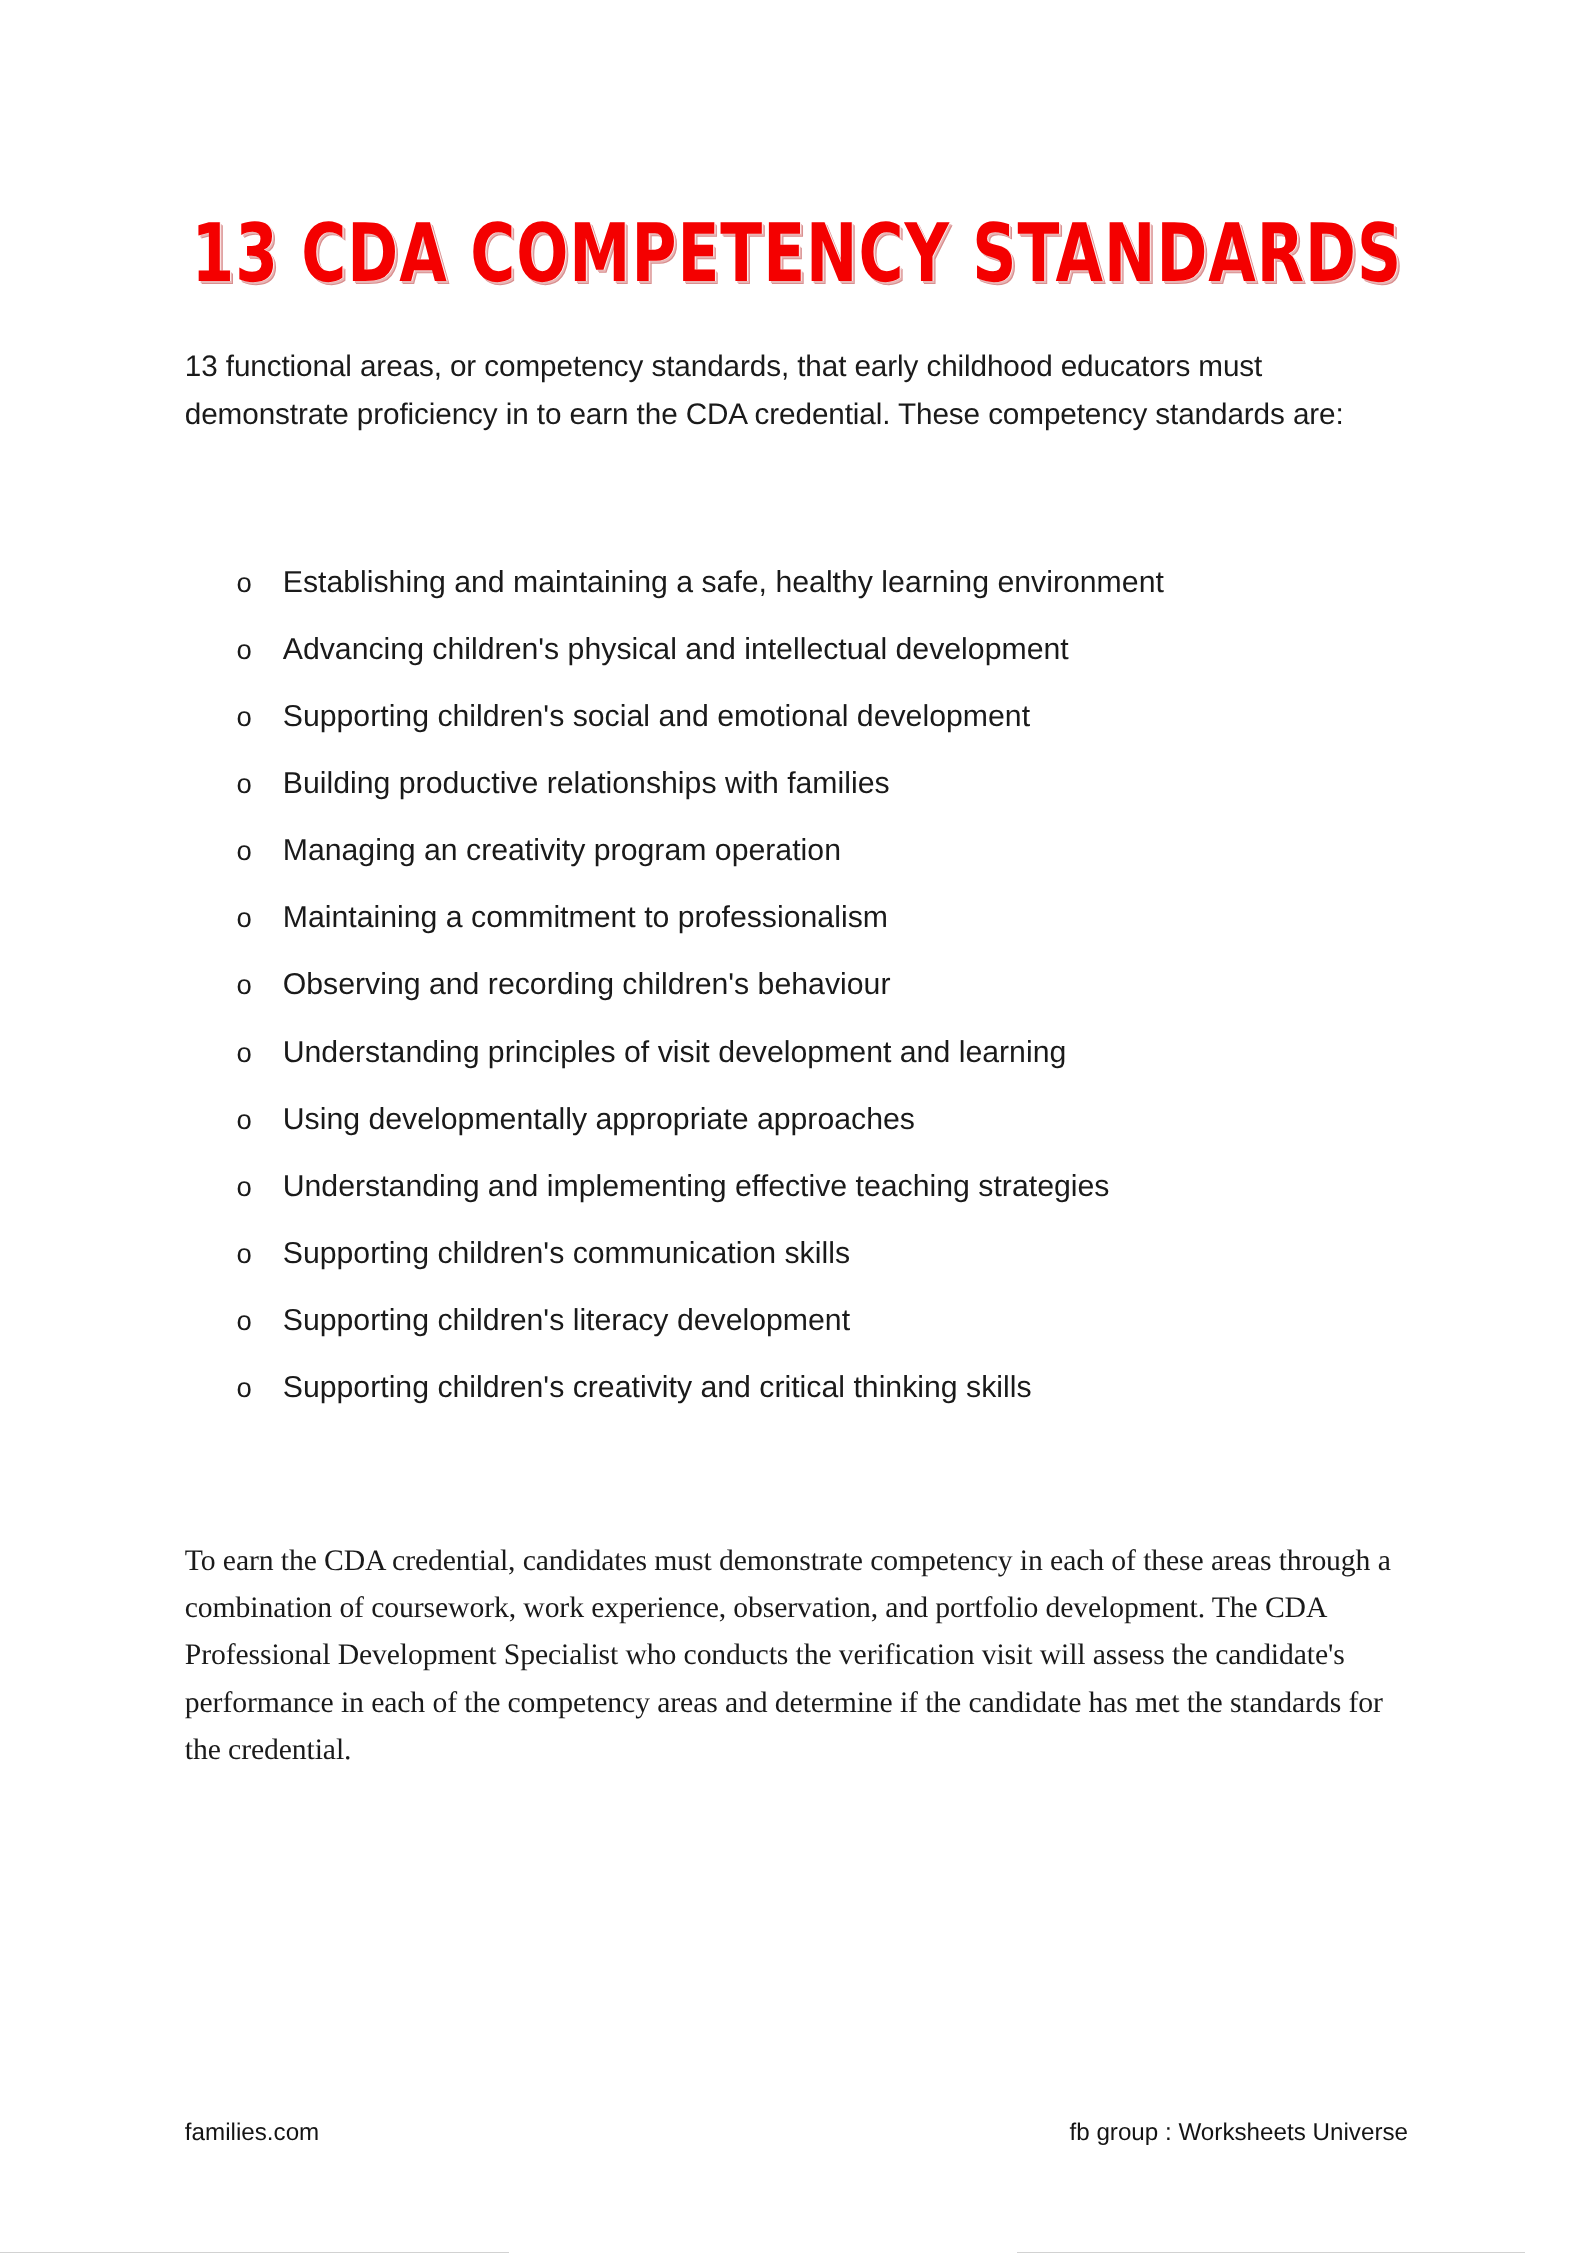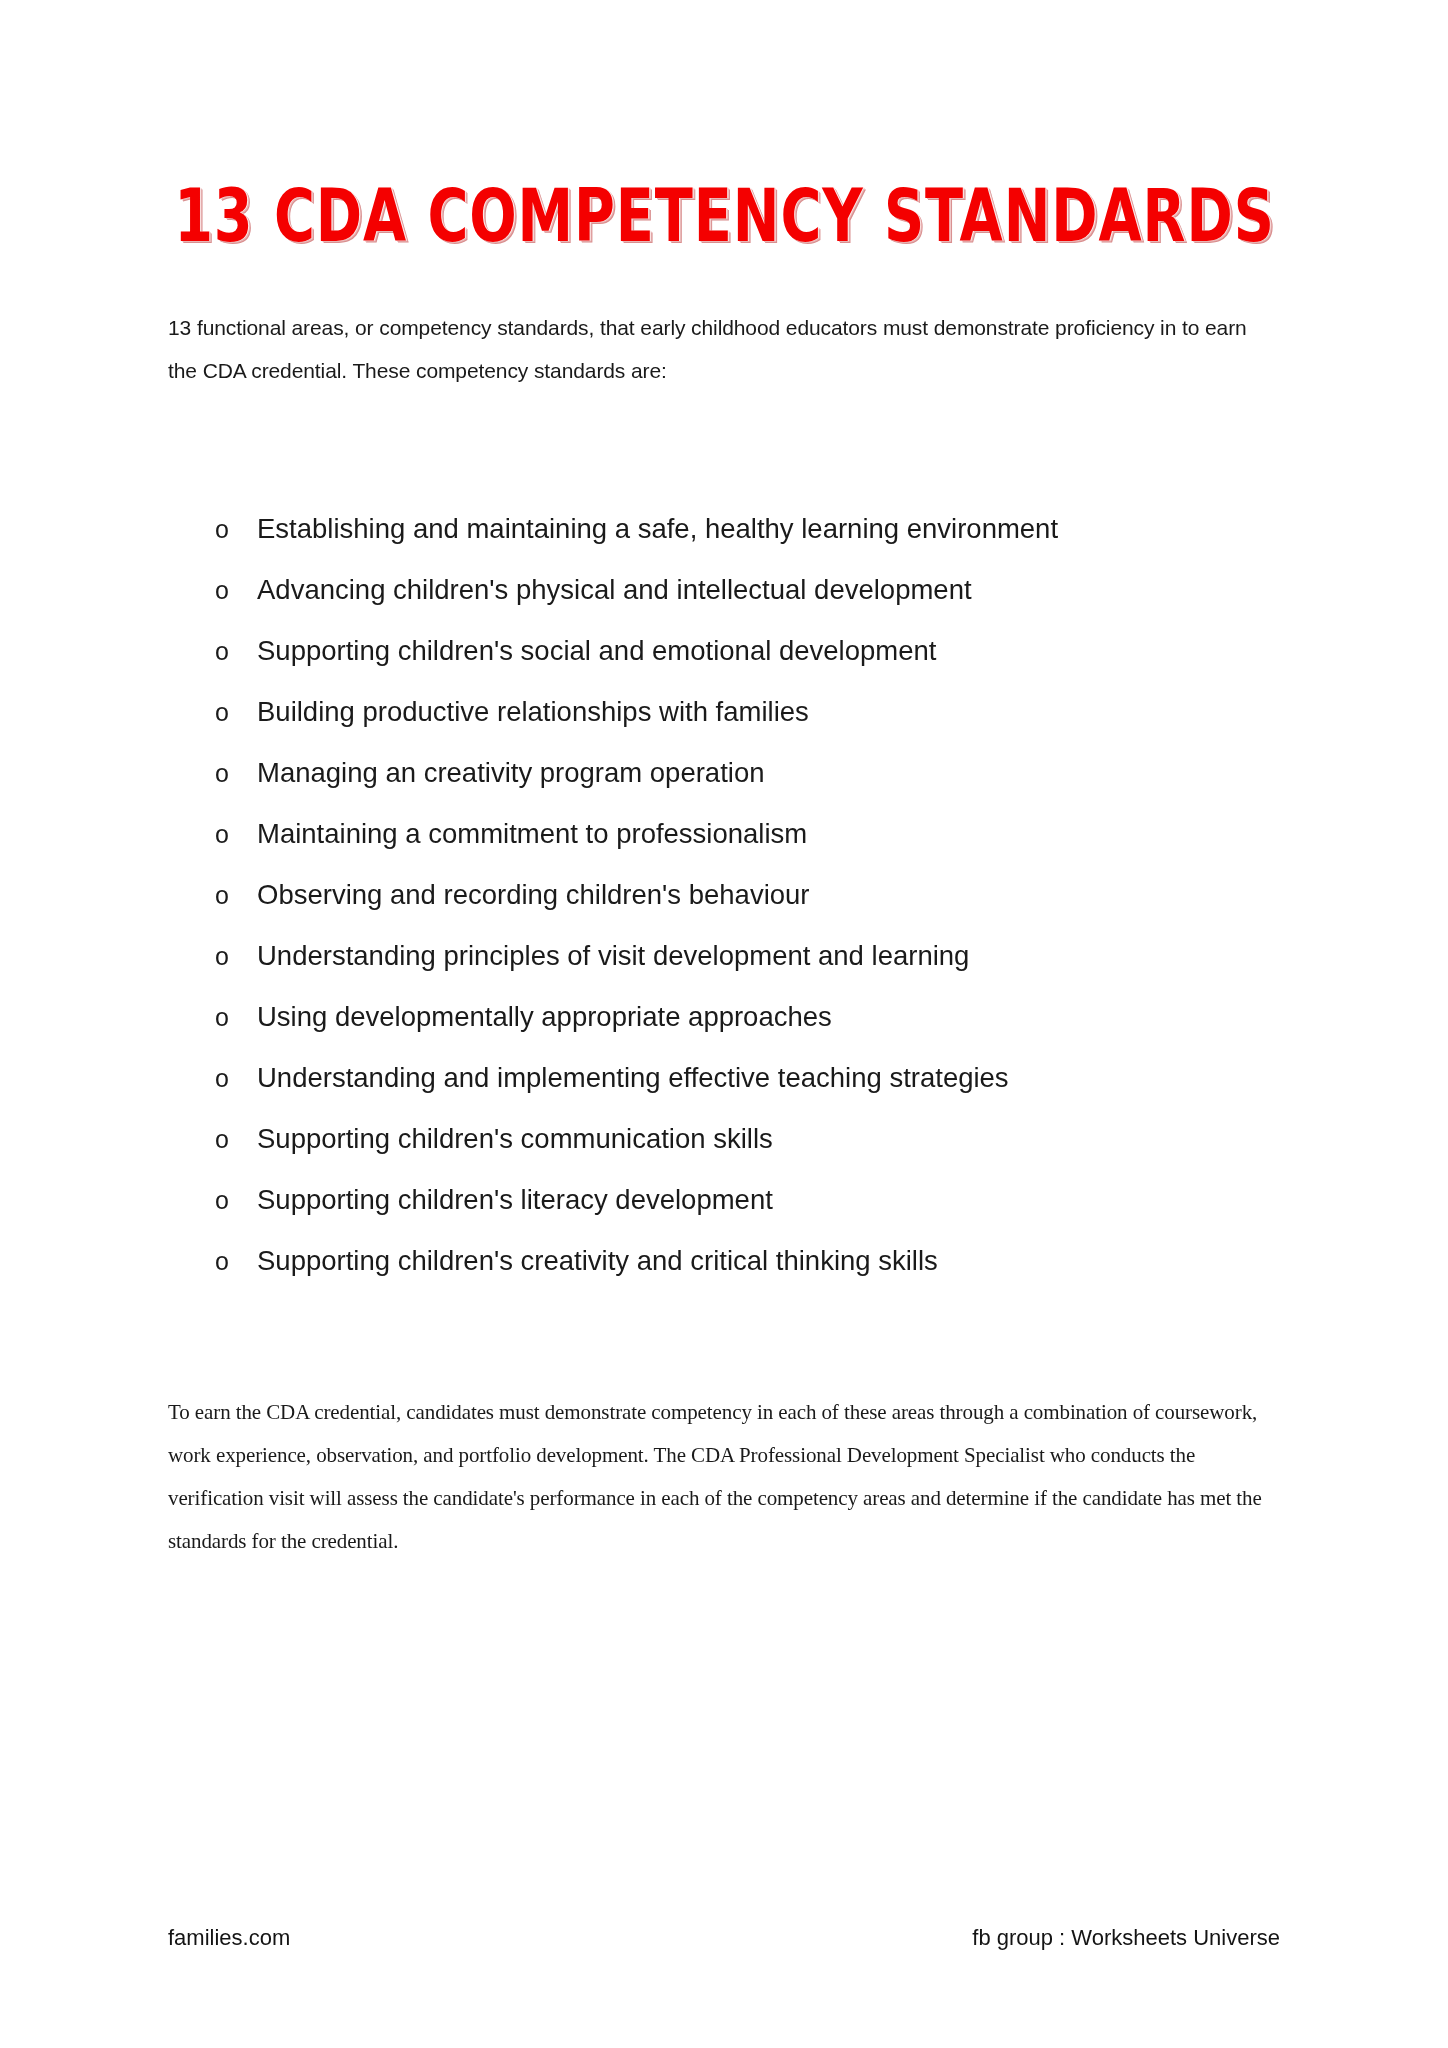--- a/index.html
+++ b/index.html
@@ -15,21 +15,21 @@
     box-sizing: border-box;
     overflow: hidden;
     font-family: "Liberation Sans", "DejaVu Sans", sans-serif;
     color: #111111;
   }
 
   
   .title-wrap {
     position: absolute;
     left: 0;
-    top: 143px;
+    top: 158px;
     width: 1448px;
     text-align: center;
   }
   .doc-title {
     display: inline-block;
     font-family: "DejaVu Sans", sans-serif;
     font-weight: 700;
     font-size: 62px;
     line-height: 1;
     letter-spacing: 1px;
@@ -43,21 +43,21 @@
        -1px -1px 0 #ffffff;
     white-space: nowrap;
   }
 
   
   .intro,
   .closing {
     position: absolute;
     left: 168px;
     width: 1100px;
-    font-size: 21px;
+    font-size: 27px;
     line-height: 43px;
     letter-spacing: -0.1px;
     color: #1a1a1a;
     font-stretch: condensed;
   }
   .intro { top: 285px; }
   .closing { top: 1370px; font-family: Liberation Serif, serif; }
 
   
   .standards-list {

